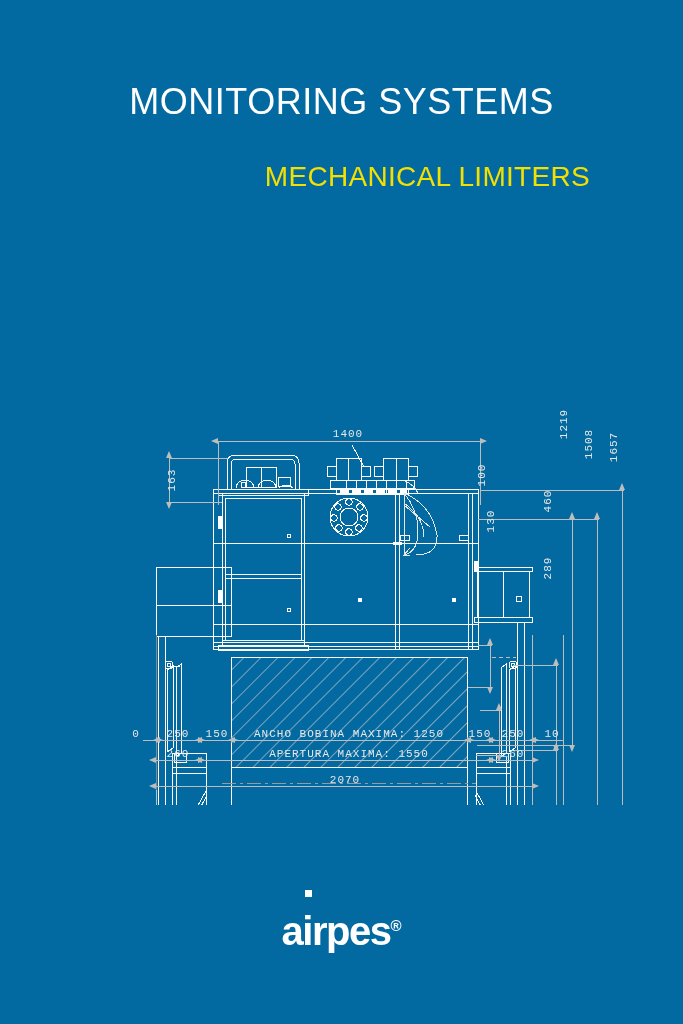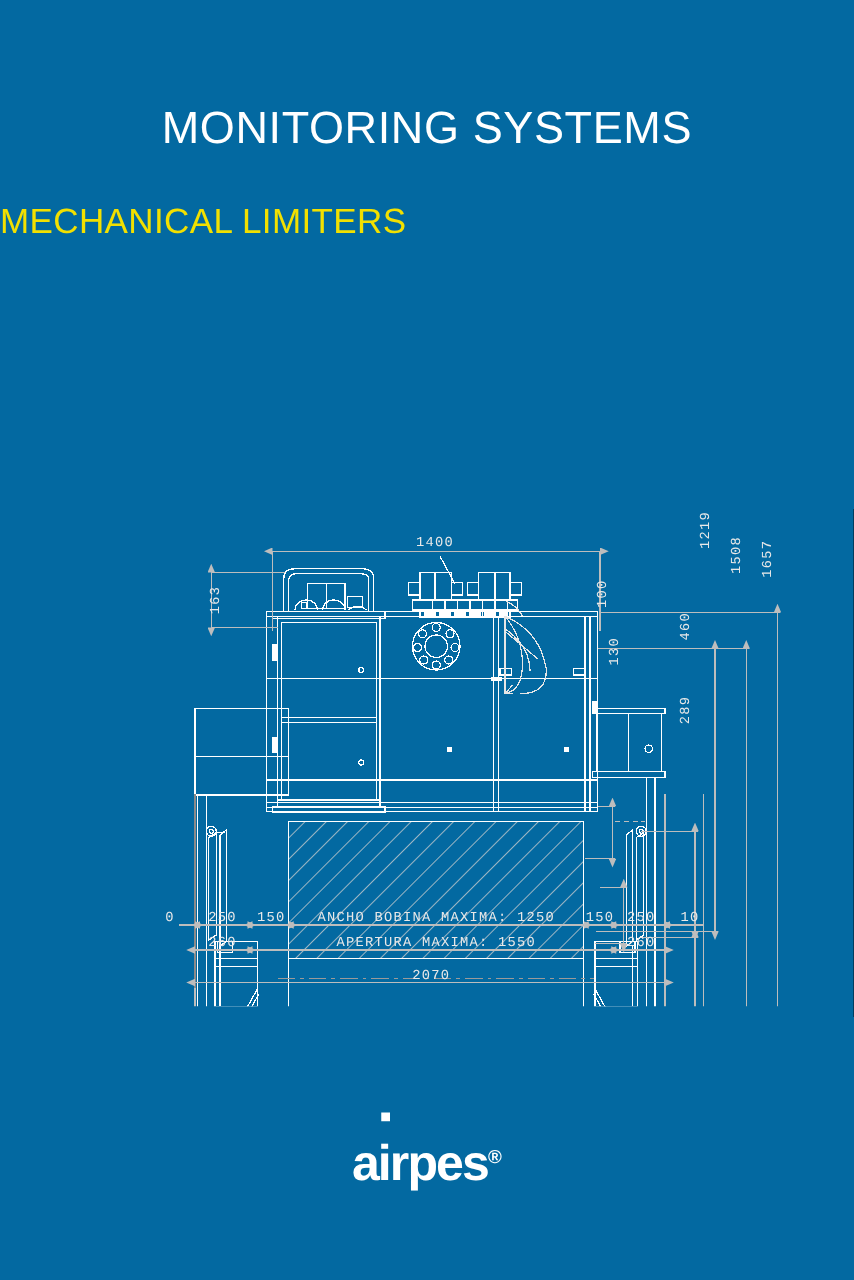--- a/index.html
+++ b/index.html
@@ -34,21 +34,21 @@
     font-weight: 400;
     letter-spacing: 0.5px;
     line-height: 44px;
     white-space: nowrap;
   }
   .title-sub {
     position: absolute;
     left: 0;
     top: 160px;
     width: 590px;
-    text-align: left;
+    text-align: right;
     color: #f2e000;
     font-family: "Liberation Sans", sans-serif;
     font-size: 28px;
     font-weight: 400;
     letter-spacing: 0.3px;
     line-height: 34px;
     white-space: nowrap;
   }
   #drawing-wrap {
     position: absolute;

